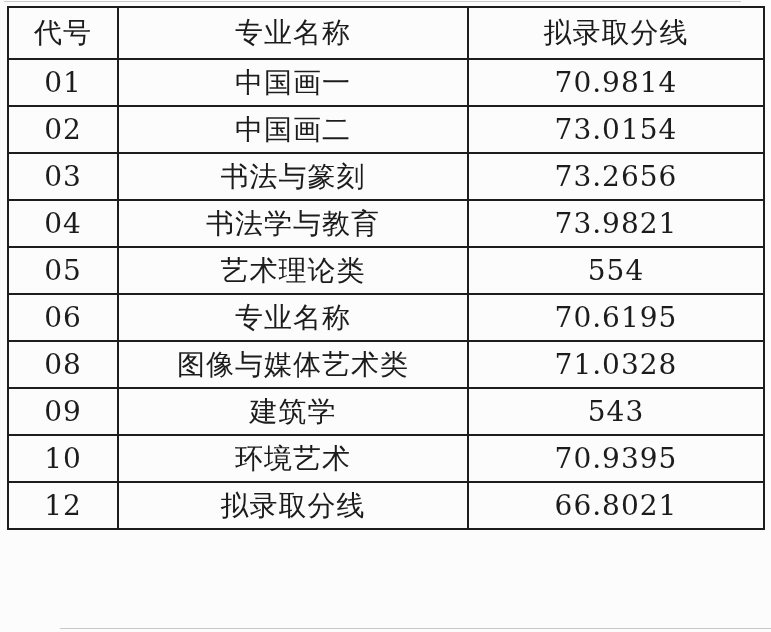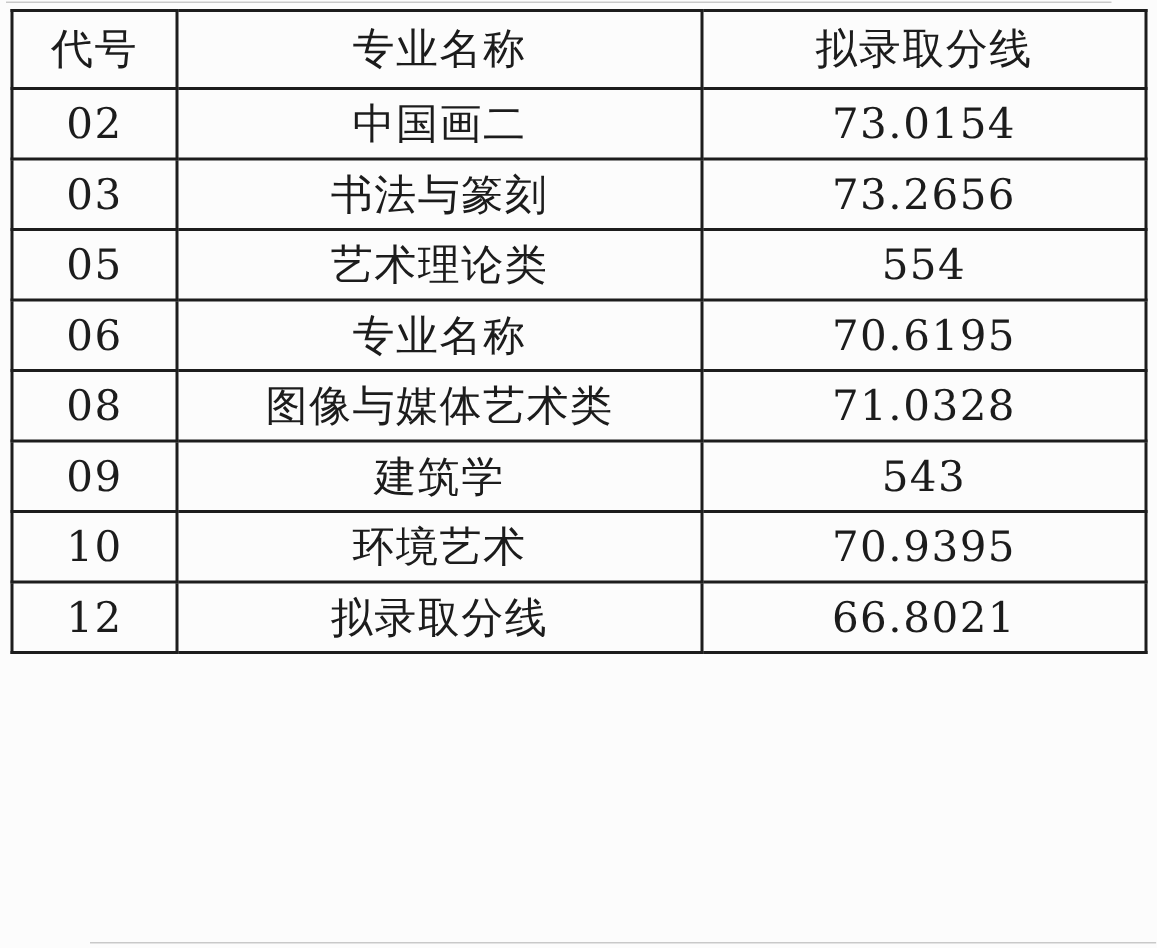--- a/index.html
+++ b/index.html
@@ -67,28 +67,38 @@
     </colgroup>
     <thead>
       <tr>
         <th>代号</th>
         <th>专业名称</th>
         <th>拟录取分线</th>
       </tr>
     </thead>
     <tbody>
         <tr>
+    <td>01</td>
+    <td>中国画一</td>
+    <td>70.9814</td>
+  </tr>
+        <tr>
     <td>02</td>
     <td>中国画二</td>
     <td>73.0154</td>
   </tr>
         <tr>
     <td>03</td>
     <td>书法与篆刻</td>
     <td>73.2656</td>
+  </tr>
+        <tr>
+    <td>04</td>
+    <td>书法学与教育</td>
+    <td>73.9821</td>
   </tr>
         <tr>
     <td>05</td>
     <td>艺术理论类</td>
     <td>554</td>
   </tr>
         <tr>
     <td>06</td>
     <td>专业名称</td>
     <td>70.6195</td>

